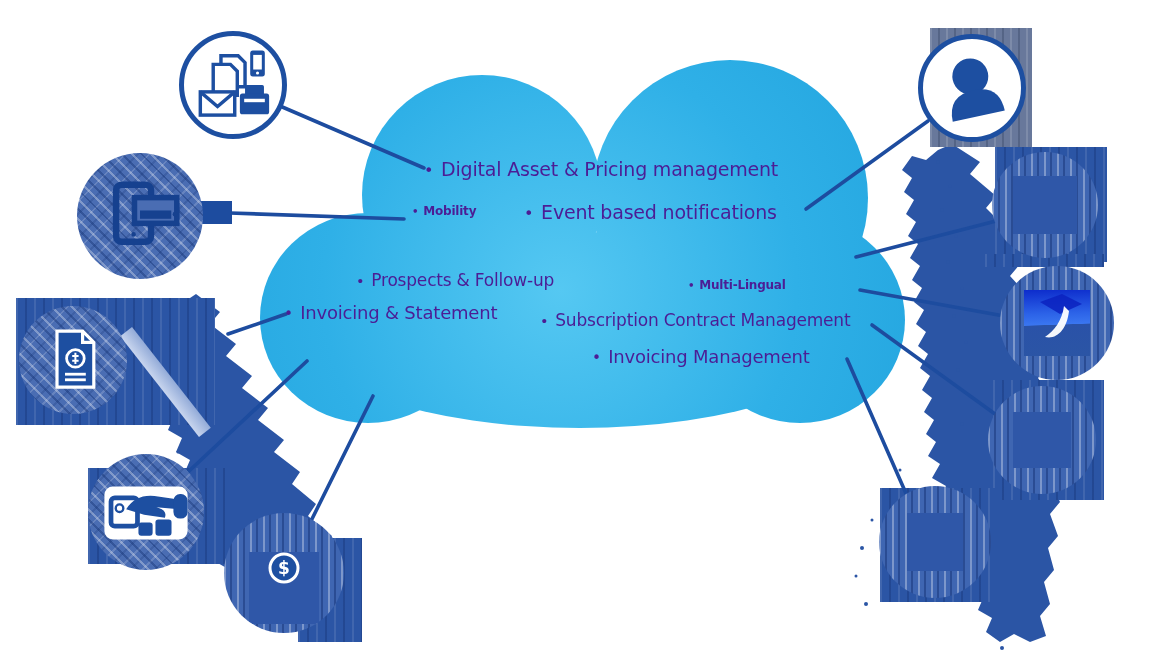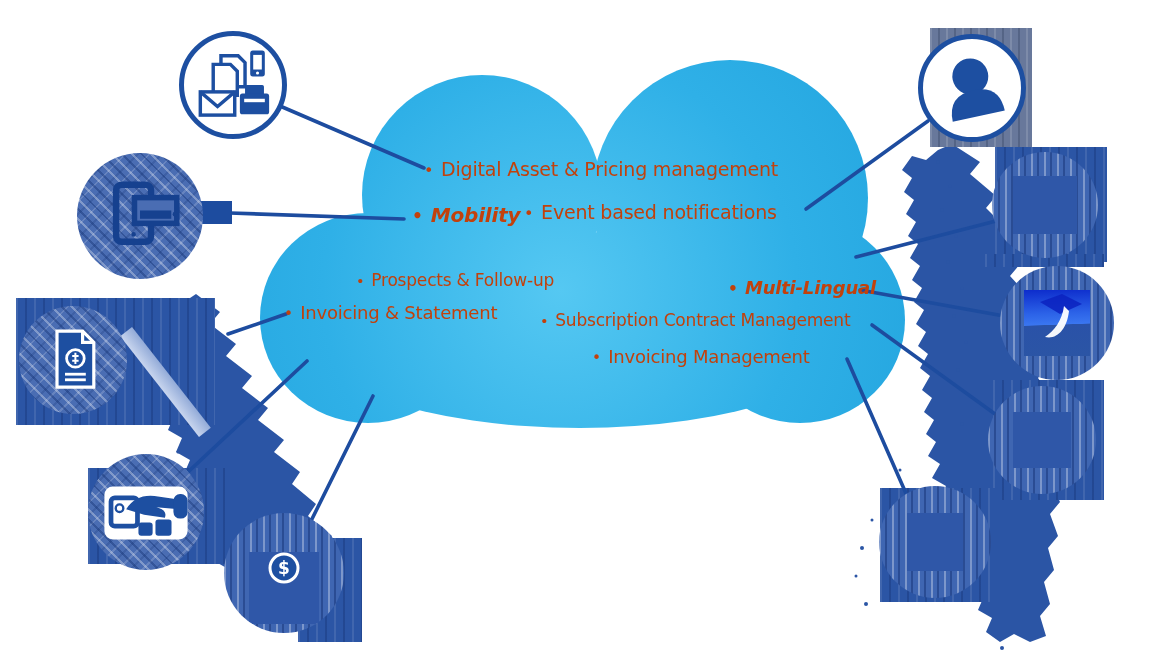--- a/index.html
+++ b/index.html
@@ -21,21 +21,21 @@
   .tex-l{background-color:#4a6db3;
     background-image:
       repeating-linear-gradient(45deg, rgba(255,255,255,.30) 0 2px, rgba(255,255,255,0) 2px 7px, rgba(16,45,110,.38) 7px 9px, rgba(255,255,255,0) 9px 14px),
       repeating-linear-gradient(135deg, rgba(255,255,255,.16) 0 2px, rgba(255,255,255,0) 2px 9px, rgba(16,45,110,.20) 9px 11px, rgba(255,255,255,0) 11px 17px);}
   .tex-r{background-color:#3f66b2;
     background-image:repeating-linear-gradient(90deg, rgba(255,255,255,.32) 0 2px, rgba(255,255,255,0) 2px 6px, rgba(13,40,105,.42) 6px 8px, rgba(255,255,255,0) 8px 13px);}
   .insq{background:#2f57a8;}
   .insq.bright{background:linear-gradient(178deg,#0d2ccc 0%,#2c63e8 36%,#3a76f0 52%,#2a52a8 53%,#2b55a5 100%);position:relative;}
 
   
-  .fl{position:absolute;color:#c2410c;white-space:nowrap;line-height:1;letter-spacing:-0.2px;z-index:4;}
+  .fl{position:absolute;color:#4c1d95;white-space:nowrap;line-height:1;letter-spacing:-0.2px;z-index:4;}
   .fl::before{content:"\2022";margin-right:.48em;font-size:.85em;}
   .fl.bold{font-weight:bold;}
 </style>
 </head>
 <body>
 
 <div id="stage">
 
   <svg class="layer z0" width="1160" height="658" viewBox="0 0 1160 658">
     <defs>
@@ -206,21 +206,21 @@
 
   <div class="circ tex-r" style="left:988px;top:386px;width:108px;height:108px;">
     <div class="insq" style="width:58px;height:56px;"></div>
   </div>
 
   <div class="circ tex-r" style="left:879px;top:486px;width:112px;height:112px;">
     <div class="insq" style="width:56px;height:58px;"></div>
   </div>
 
   <div class="fl" style="left:424px;top:160px;font-size:19px;">Digital Asset &amp; Pricing management</div>
-  <div class="fl bold" style="left:412px;top:205px;font-size:20px;font-style:italic;">Mobility</div>
+  <div class="fl bold" style="left:412px;top:205px;font-size:12px;">Mobility</div>
   <div class="fl" style="left:524px;top:203px;font-size:19px;">Event based notifications</div>
   <div class="fl" style="left:356px;top:272px;font-size:17px;">Prospects &amp; Follow-up</div>
-  <div class="fl bold" style="left:728px;top:279px;font-size:18px;font-style:italic;">Multi-Lingual</div>
+  <div class="fl bold" style="left:688px;top:279px;font-size:12px;">Multi-Lingual</div>
   <div class="fl" style="left:284px;top:304px;font-size:18px;">Invoicing &amp; Statement</div>
   <div class="fl" style="left:540px;top:312px;font-size:17px;">Subscription Contract Management</div>
   <div class="fl" style="left:592px;top:348px;font-size:18px;">Invoicing Management</div>
 
 </div>
 
 </body></html>

